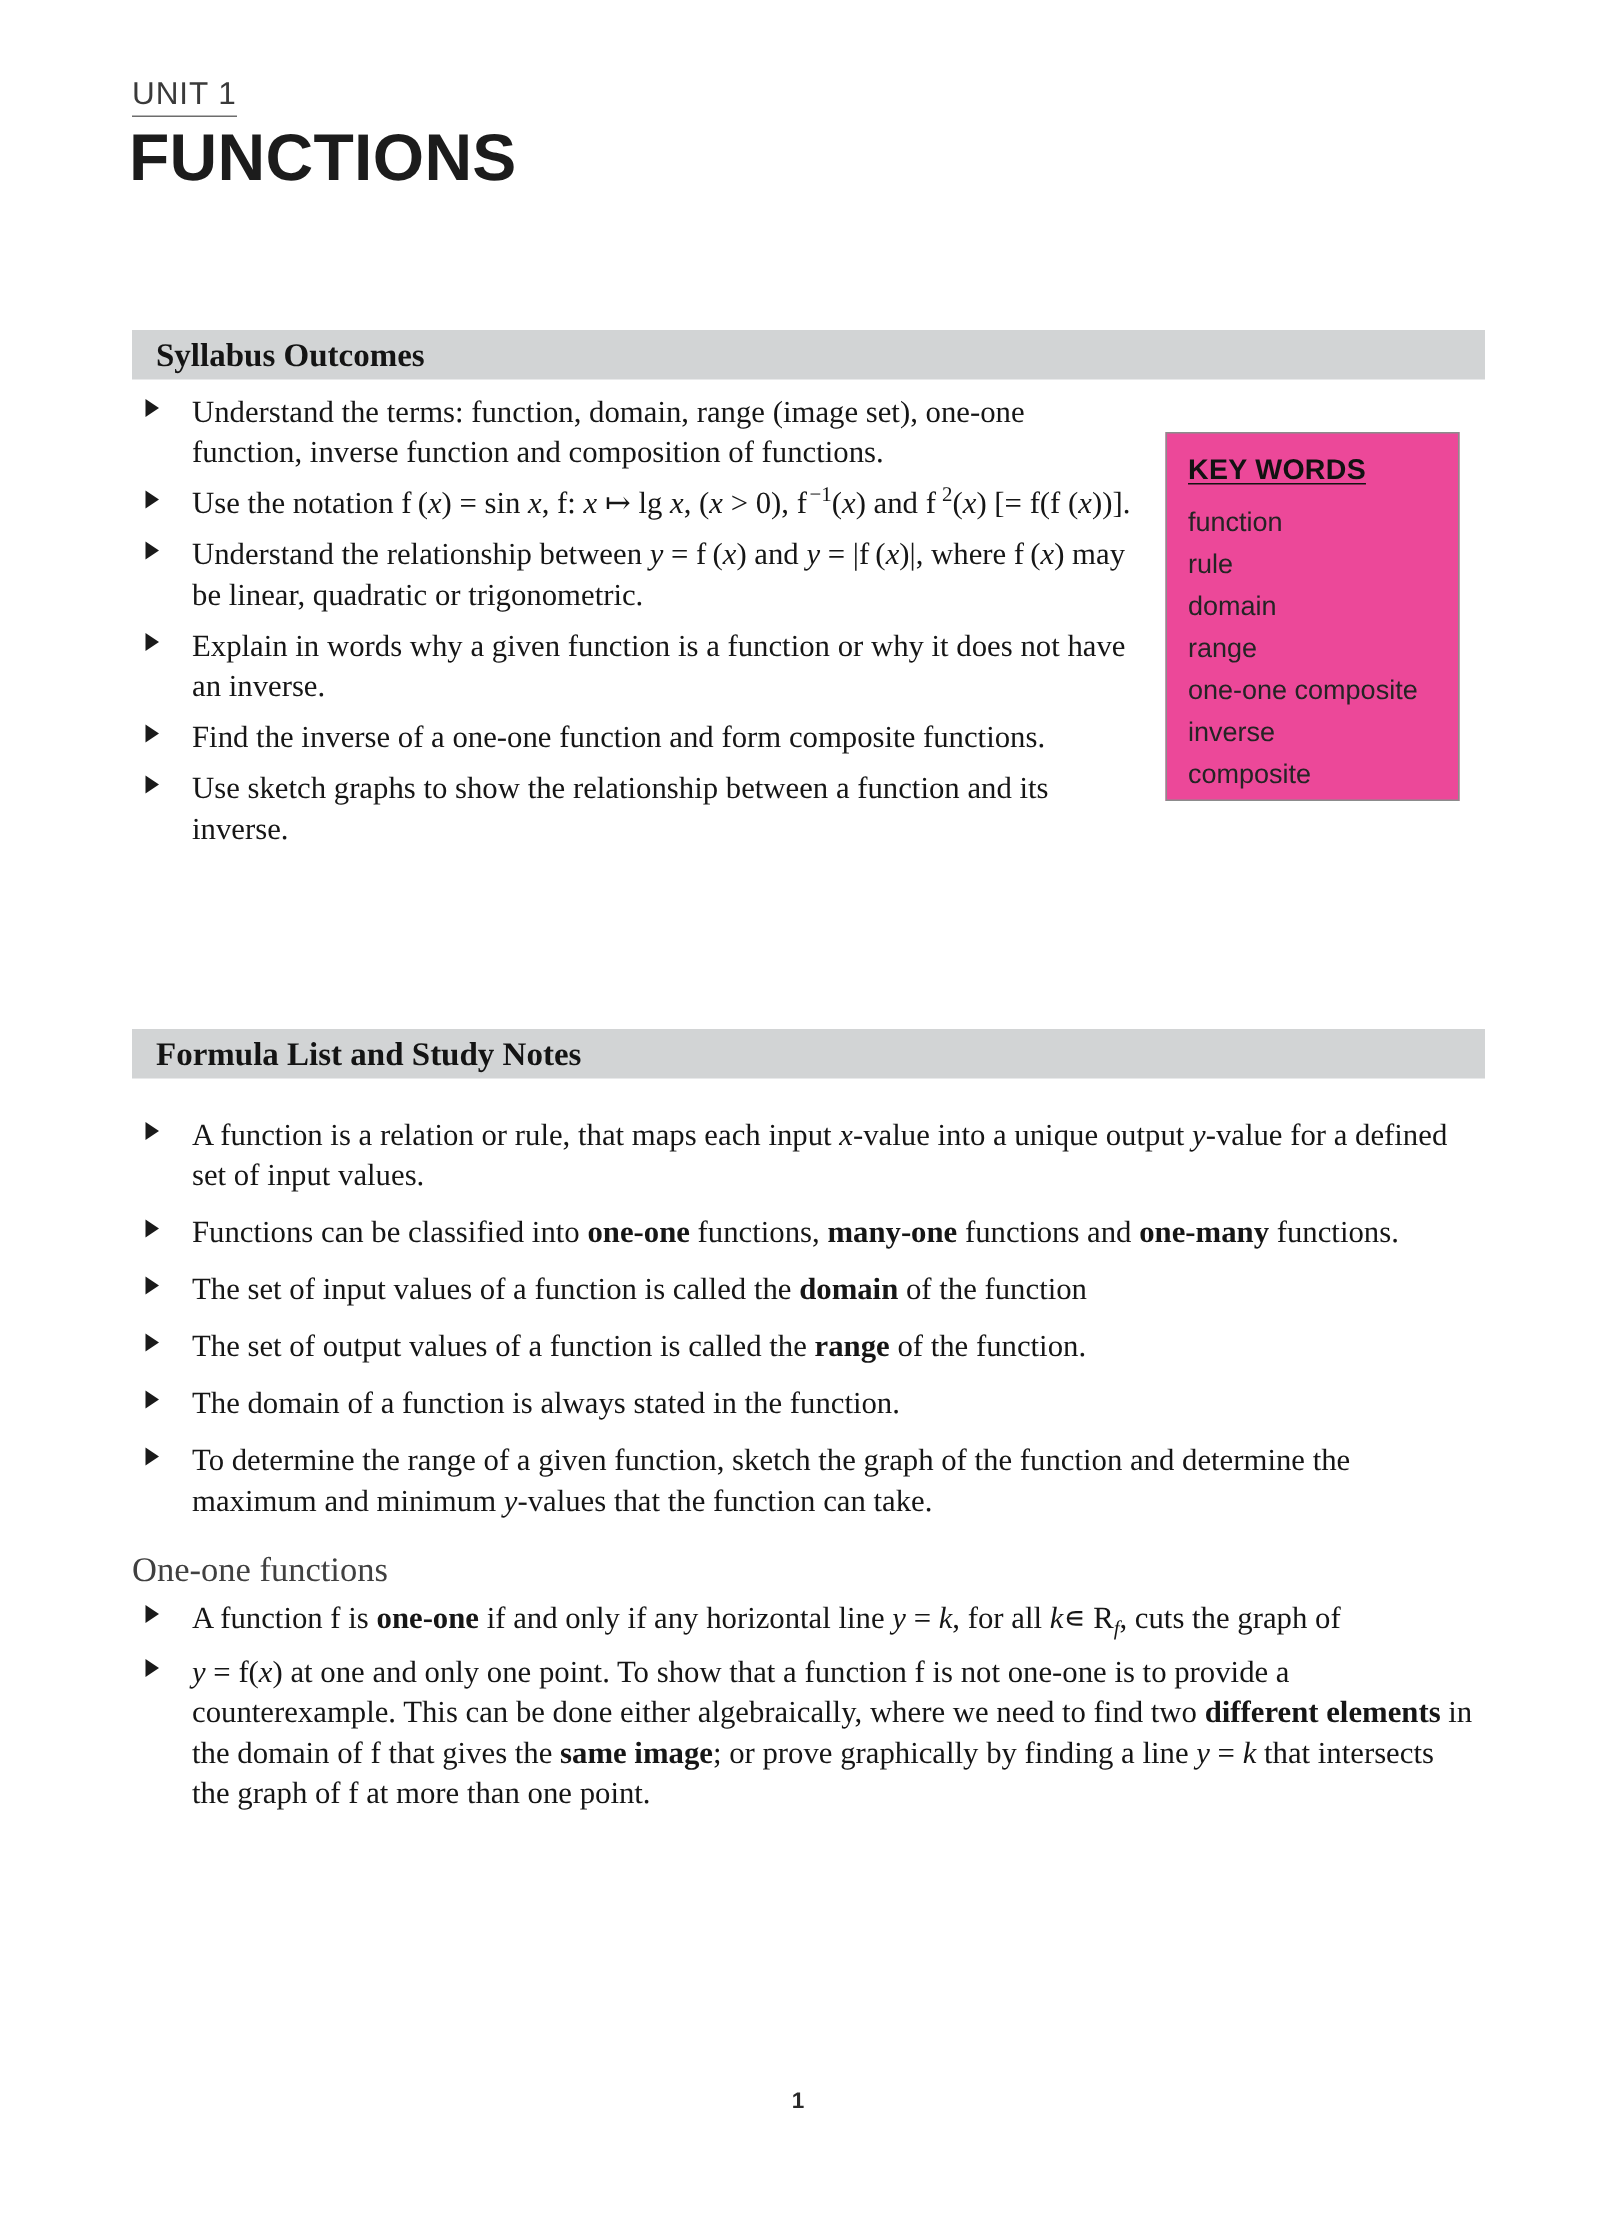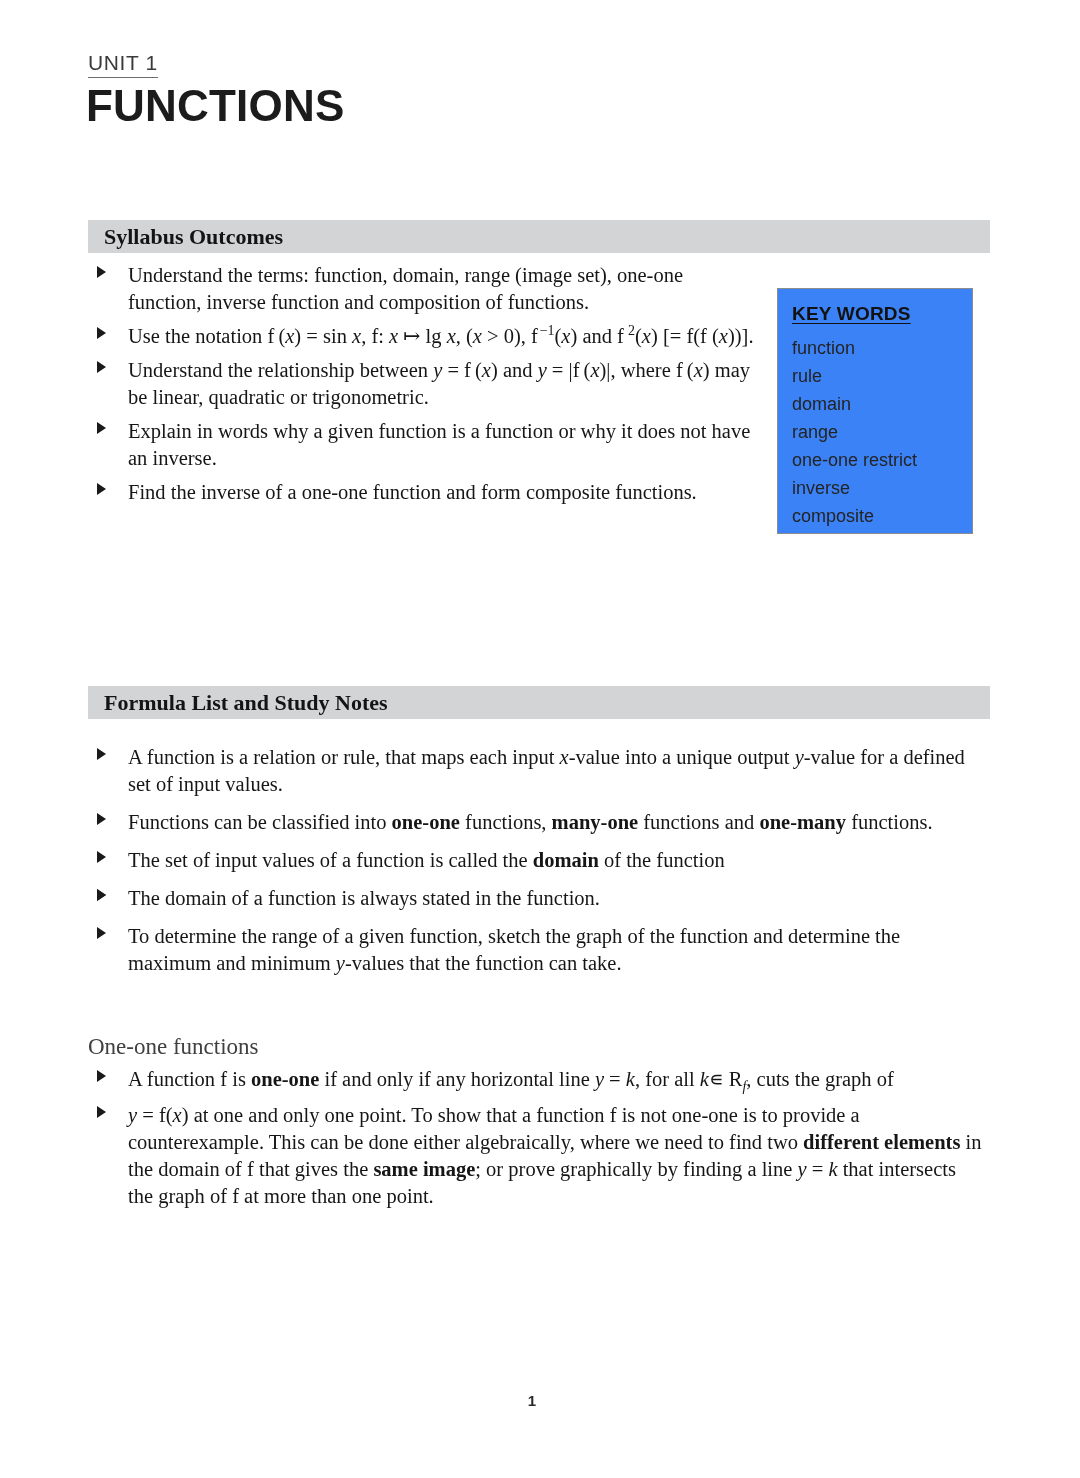--- a/index.html
+++ b/index.html
@@ -122,21 +122,21 @@
   #oneone-list li { margin-bottom: 9px; }
 
   
   .keywords-box {
     position: absolute;
     left: 777px;
     top: 288px;
     width: 196px;
     height: 246px;
     border: 1px solid #8c8c8c;
-    background: #3b82f6;
+    background: #ec4899;
     box-sizing: border-box;
     font-family: "Liberation Sans", "DejaVu Sans", sans-serif;
     padding: 14px 0 0 14px;
   }
   .keywords-title {
     font-weight: bold;
     font-size: 19px;
     color: #121212;
     text-decoration: underline;
     text-underline-offset: 3px;
@@ -211,30 +211,34 @@
       <span>Understand the relationship between <i class="v">y</i> = f (<i class="v">x</i>) and <i class="v">y</i> = |f (<i class="v">x</i>)|, where f (<i class="v">x</i>) may be linear, quadratic or trigonometric.</span>
     </li>
     <li>
       <span class="tri"></span>
       <span>Explain in words why a given function is a function or why it does not have an inverse.</span>
     </li>
     <li>
       <span class="tri"></span>
       <span>Find the inverse of a one-one function and form composite functions.</span>
     </li>
+    <li>
+      <span class="tri"></span>
+      <span>Use sketch graphs to show the relationship between a function and its inverse.</span>
+    </li>
   </ul>
 
   <div class="keywords-box">
     <span class="keywords-title">KEY WORDS</span>
     <ul class="keywords-list">
       <li>function</li>
       <li>rule</li>
       <li>domain</li>
       <li>range</li>
-      <li>one-one restrict</li>
+      <li>one-one composite</li>
       <li>inverse</li>
       <li>composite</li>
     </ul>
   </div>
 
   <div class="band" id="band-formula">
     <span class="band-title">Formula List and Study Notes</span>
   </div>
 
   <ul class="bullets" id="formula-list">
@@ -245,20 +249,21 @@
     <li>
       <span class="tri"></span>
       <span>Functions can be classified into <b class="bd">one-one</b> functions, <b class="bd">many-one</b> functions and <b class="bd">one-many</b> functions.</span>
     </li>
     <li>
       <span class="tri"></span>
       <span>The set of input values of a function is called the <b class="bd">domain</b> of the function</span>
     </li>
     <li>
       <span class="tri"></span>
+      <span>The set of output values of a function is called the <b class="bd">range</b> of the function.</span>
     </li>
     <li>
       <span class="tri"></span>
       <span>The domain of a function is always stated in the function.</span>
     </li>
     <li>
       <span class="tri"></span>
       <span>To determine the range of a given function, sketch the graph of the function and determine the maximum and minimum <i class="v">y</i>-values that the function can take.</span>
     </li>
   </ul>

